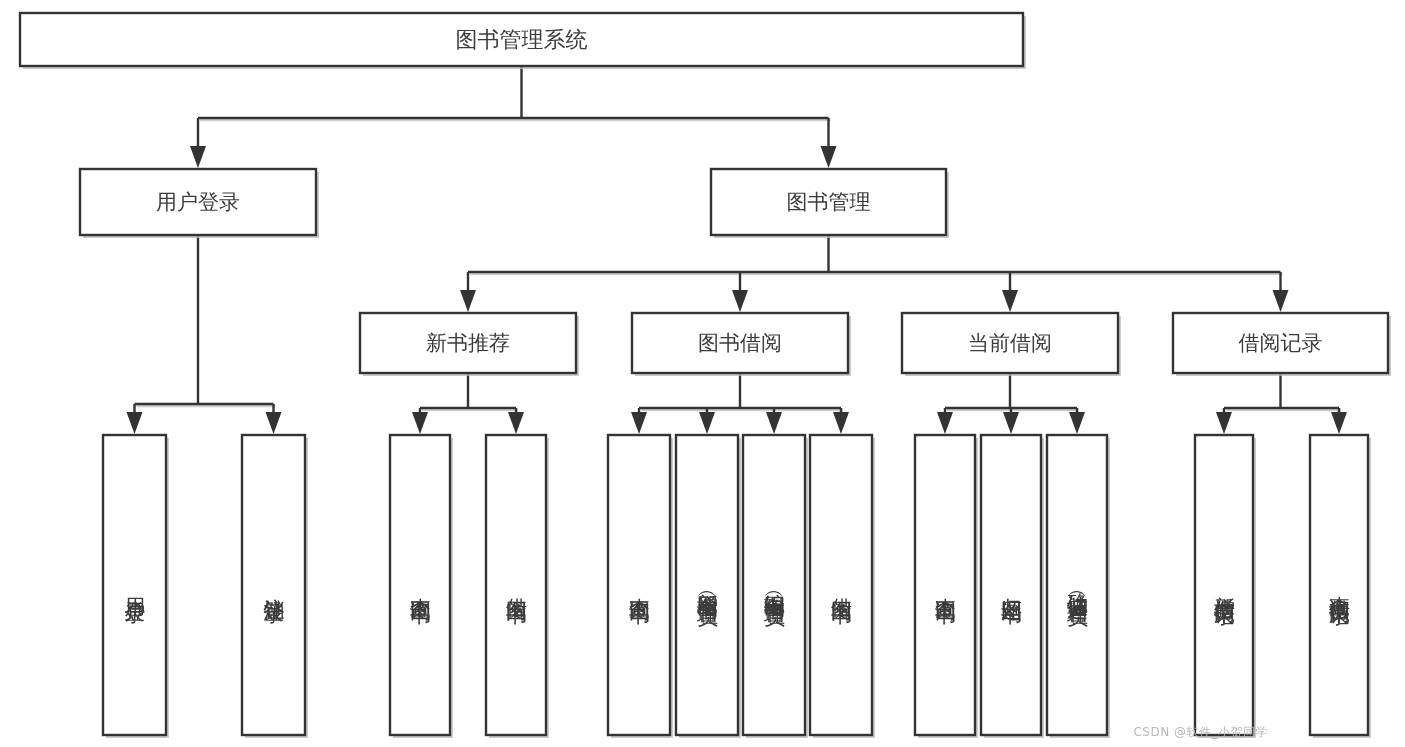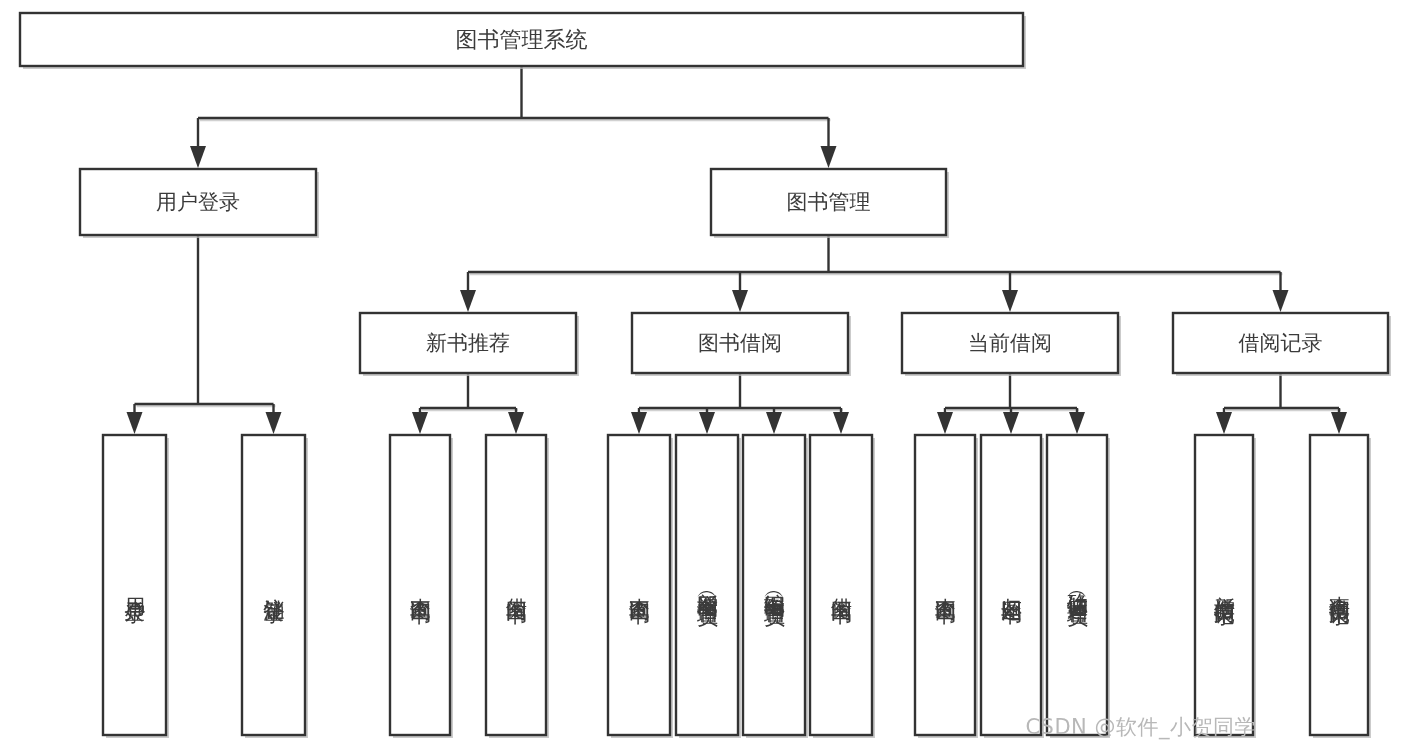--- a/index.html
+++ b/index.html
@@ -72,24 +72,24 @@
     text-orientation: upright;
     letter-spacing: 2px;
     line-height: 1;
     text-align: center;
     white-space: nowrap;
     pointer-events: none;
     user-select: none;
   }
   .watermark {
     position: absolute;
-    right: 12px;
+    right: 0;
     bottom: 6px;
     font-family: "DejaVu Sans", "Liberation Sans", sans-serif;
-    font-size: 21px;
+    font-size: 12px;
     color: #b8b8b8;
     letter-spacing: 0.5px;
     white-space: nowrap;
   }
 </style>
 </head>
 <body>
 
 <div id="diagram-root">
 

